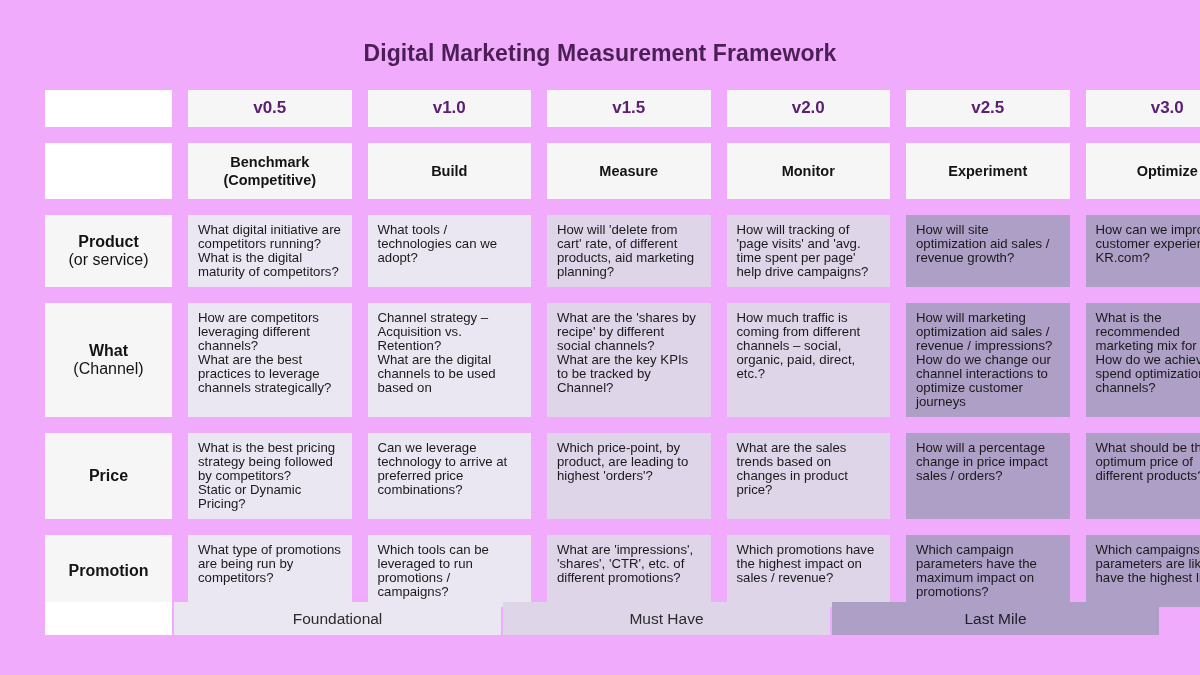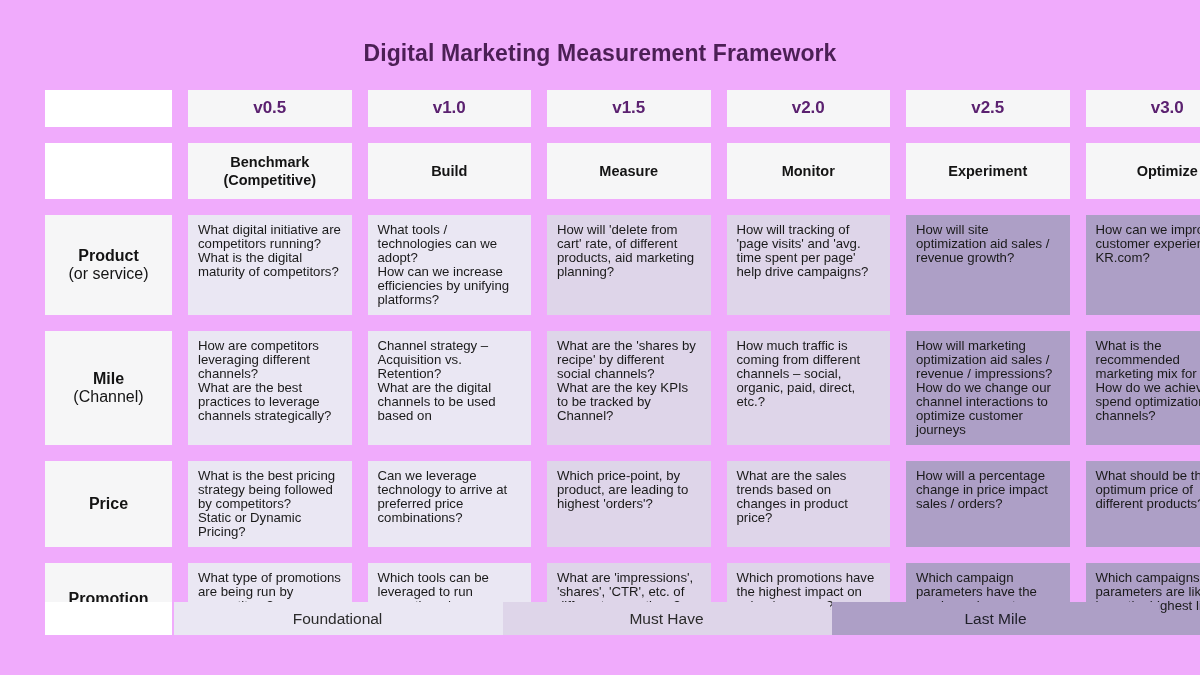--- a/index.html
+++ b/index.html
@@ -171,36 +171,35 @@
       <div class="rowlabel">
         <span>Product</span>
         <span class="sub">(or service)</span>
       </div>
       <div class="cell tier-foundational">
         <p>What digital initiative are competitors running?</p>
         <p>What is the digital maturity of competitors?</p>
       </div>
       <div class="cell tier-foundational">
         <p>What tools / technologies can we adopt?</p>
-        <p>How can we increase efficiencies by unifying platforms?</p>
       </div>
       <div class="cell tier-musthave">
         <p>How will 'delete from cart' rate, of different products, aid marketing planning?</p>
       </div>
       <div class="cell tier-musthave">
         <p>How will tracking of 'page visits' and 'avg. time spent per page' help drive campaigns?</p>
       </div>
       <div class="cell tier-lastmile">
         <p>How will site optimization aid sales / revenue growth?</p>
       </div>
       <div class="cell tier-lastmile">
         <p>How can we improve customer experience on KR.com?</p>
       </div>
       <div class="rowlabel">
-        <span>Mile</span>
+        <span>What</span>
         <span class="sub">(Channel)</span>
       </div>
       <div class="cell tier-foundational">
         <p>How are competitors leveraging different channels?</p>
         <p>What are the best practices to leverage channels strategically?</p>
       </div>
       <div class="cell tier-foundational">
         <p>Channel strategy – Acquisition vs. Retention?</p>
         <p>What are the digital channels to be used based on</p>
       </div>

